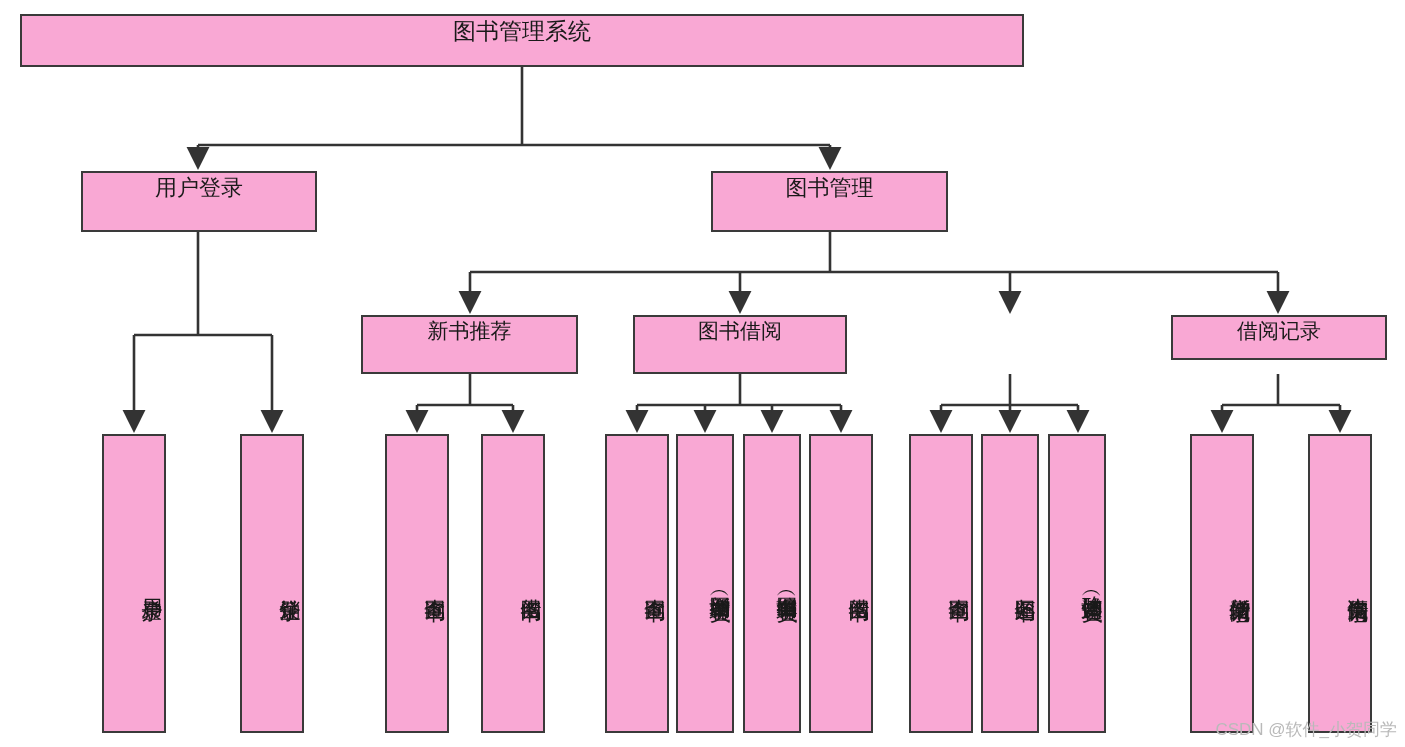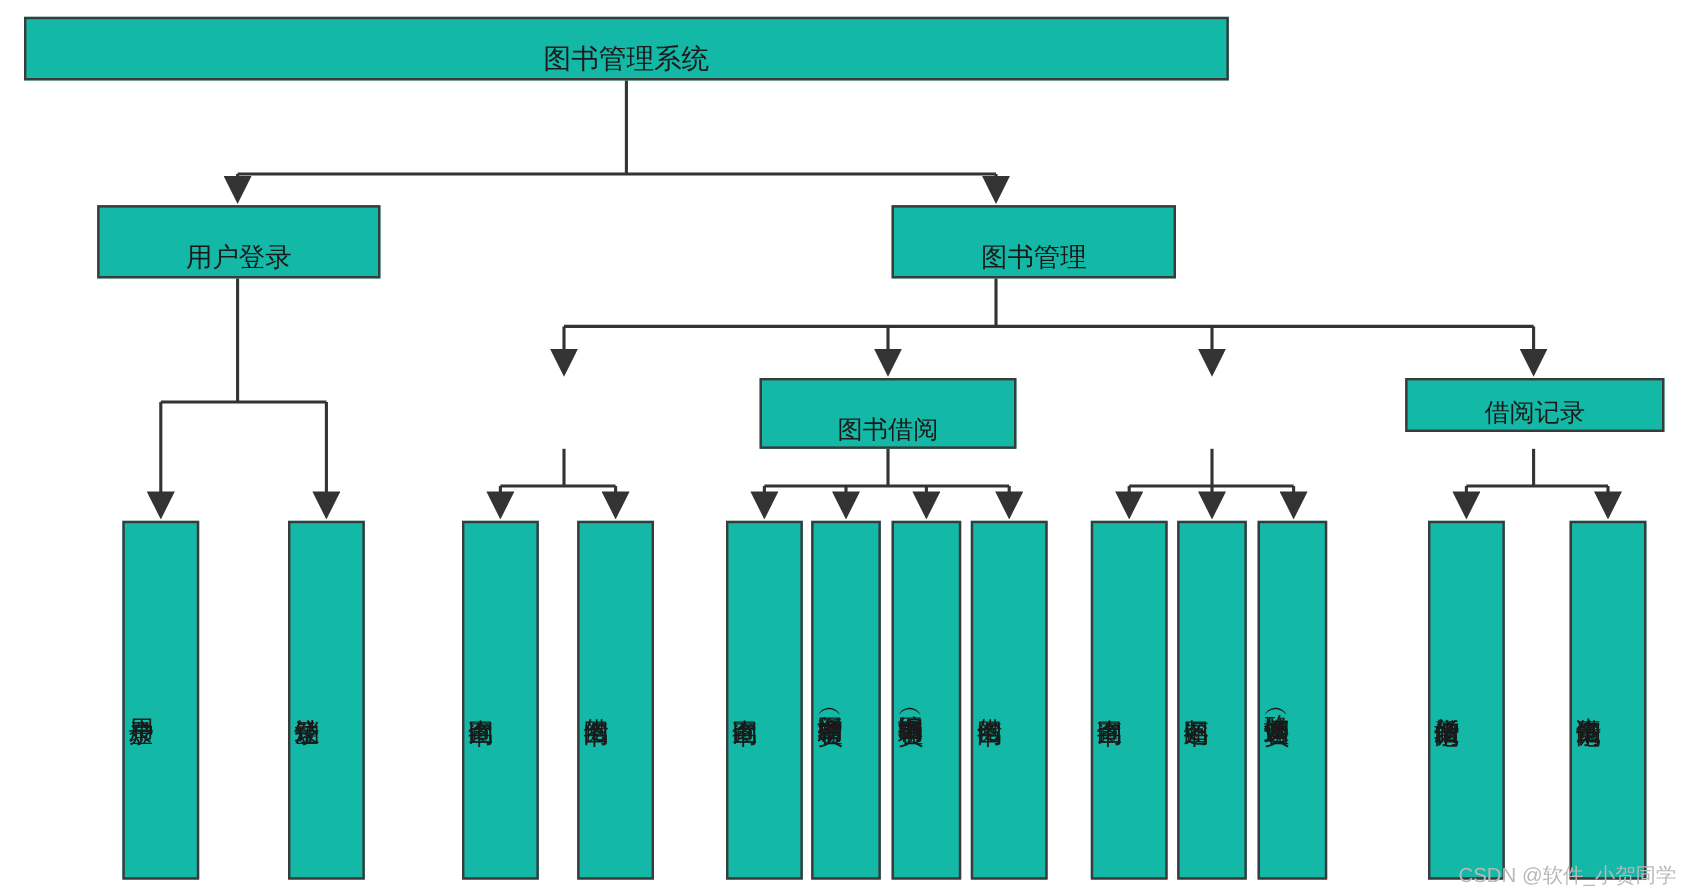--- a/index.html
+++ b/index.html
@@ -23,23 +23,23 @@
     left: 0;
     top: 0;
     width: 1405px;
     height: 747px;
     pointer-events: none;
   }
   .node {
     position: absolute;
     box-sizing: border-box;
     border: 2px solid #3a3a3a;
-    background: #14b8a6;
+    background: #f9a8d4;
     display: flex;
-    align-items: flex-end;
+    align-items: flex-start;
     justify-content: center;
     color: #1a1a1a;
   }
   .node.root {
     font-size: 23px;
   }
   .node.lvl2 {
     font-size: 22px;
   }
   .node.lvl3 {
@@ -128,24 +128,27 @@
     </g>
   </svg>
 
   <div class="node root" style="left:20px; top:14px; width:1004px; height:53px;">
     <span>图书管理系统</span>
   </div>
 
   <div class="node lvl2" style="left:81px; top:171px; width:236px; height:61px;">
     <span>用户登录</span>
   </div>
-  <div class="node lvl2" style="left:711px; top:171px; width:237px; height:61px;margin-left:32px;">
+  <div class="node lvl2" style="left:711px; top:171px; width:237px; height:61px;">
     <span>图书管理</span>
   </div>
 
+  <div class="node lvl3" style="left:361px; top:315px; width:217px; height:59px;">
+    <span>新书推荐</span>
+  </div>
   <div class="node lvl3" style="left:633px; top:315px; width:214px; height:59px;">
     <span>图书借阅</span>
   </div>
   <div class="node lvl3" style="left:1171px; top:315px; width:216px; height:45px;">
     <span>借阅记录</span>
   </div>
 
   <div class="node leaf" style="left:102px; top:434px; width:64px; height:299px;">
     <span class="vtext">用户登录</span>
   </div>

